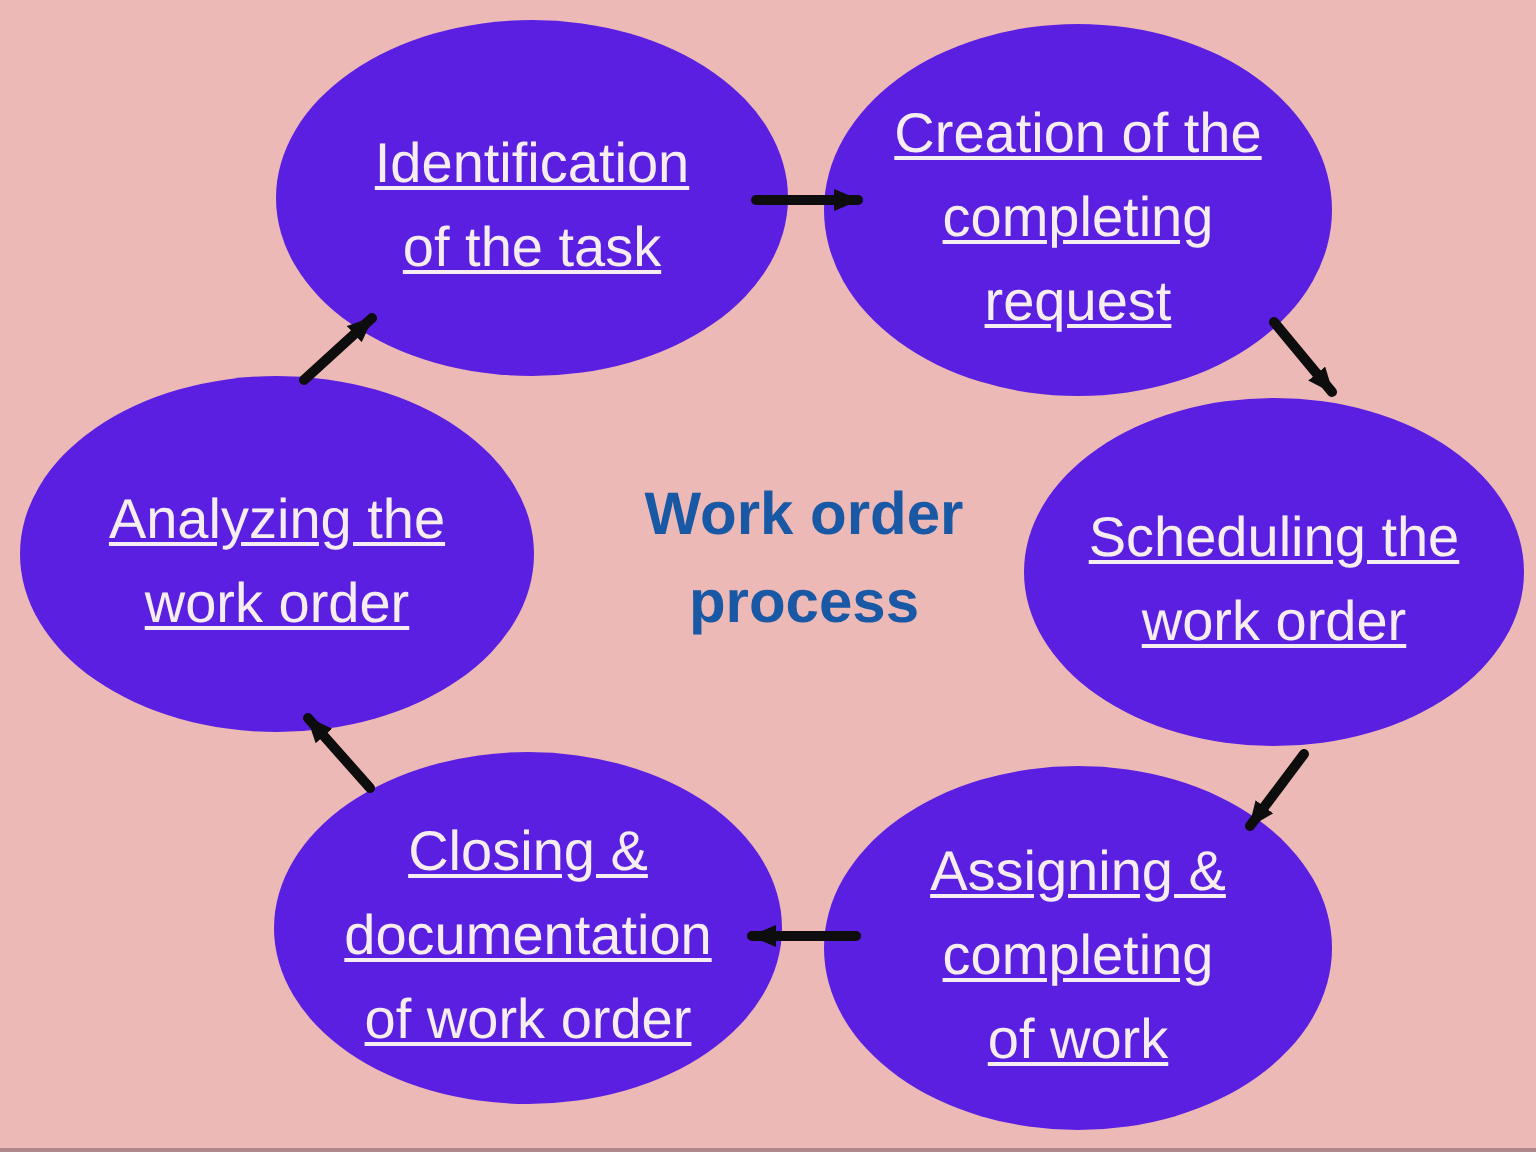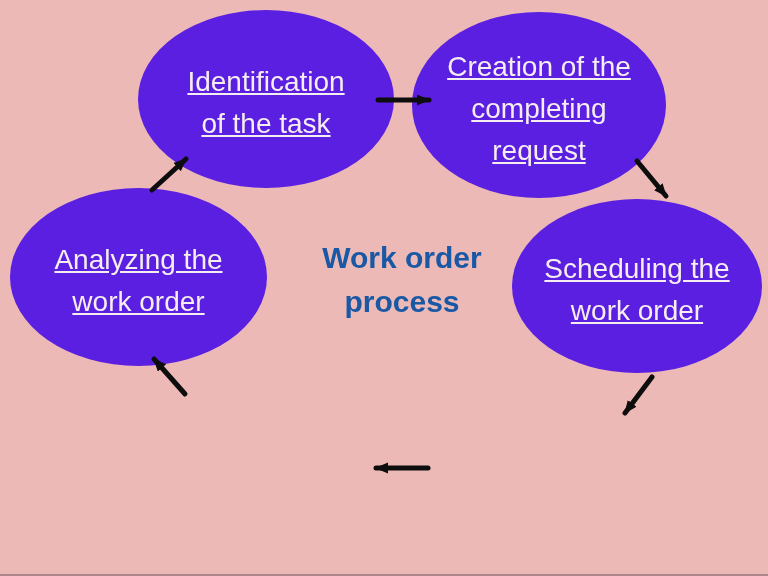--- a/index.html
+++ b/index.html
@@ -87,21 +87,31 @@
     <span class="label">Creation of the
 completing
 request</span>
   </div>
 
   <div class="step el3">
     <span class="label">Scheduling the
 work order</span>
   </div>
 
+  <div class="step el4">
+    <span class="label">Assigning &amp;
+completing
+of work</span>
+  </div>
 
+  <div class="step el5">
+    <span class="label">Closing &amp;
+documentation
+of work order</span>
+  </div>
 
   <div class="step el6">
     <span class="label">Analyzing the
 work order</span>
   </div>
 
   <div class="title">Work order
 process</div>
 
   <svg class="arrows" viewBox="0 0 768 576">

